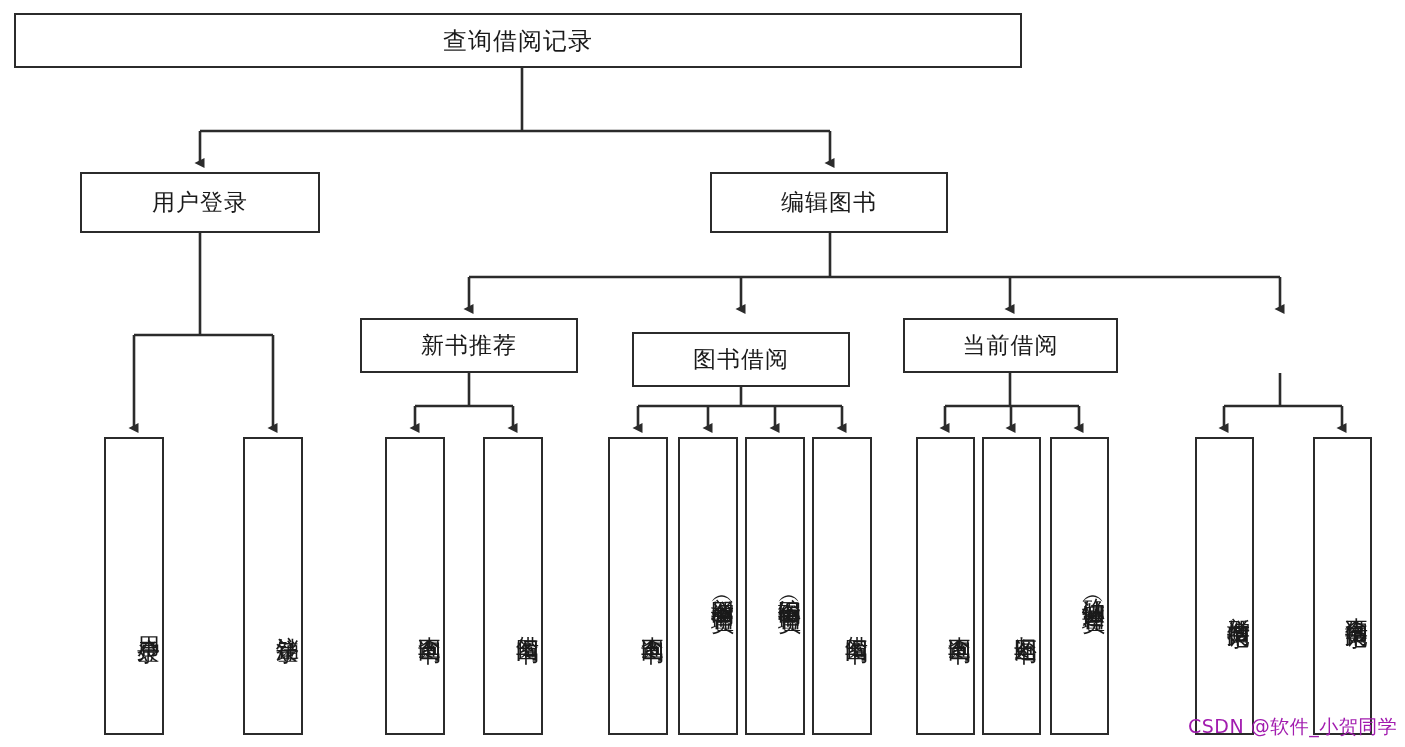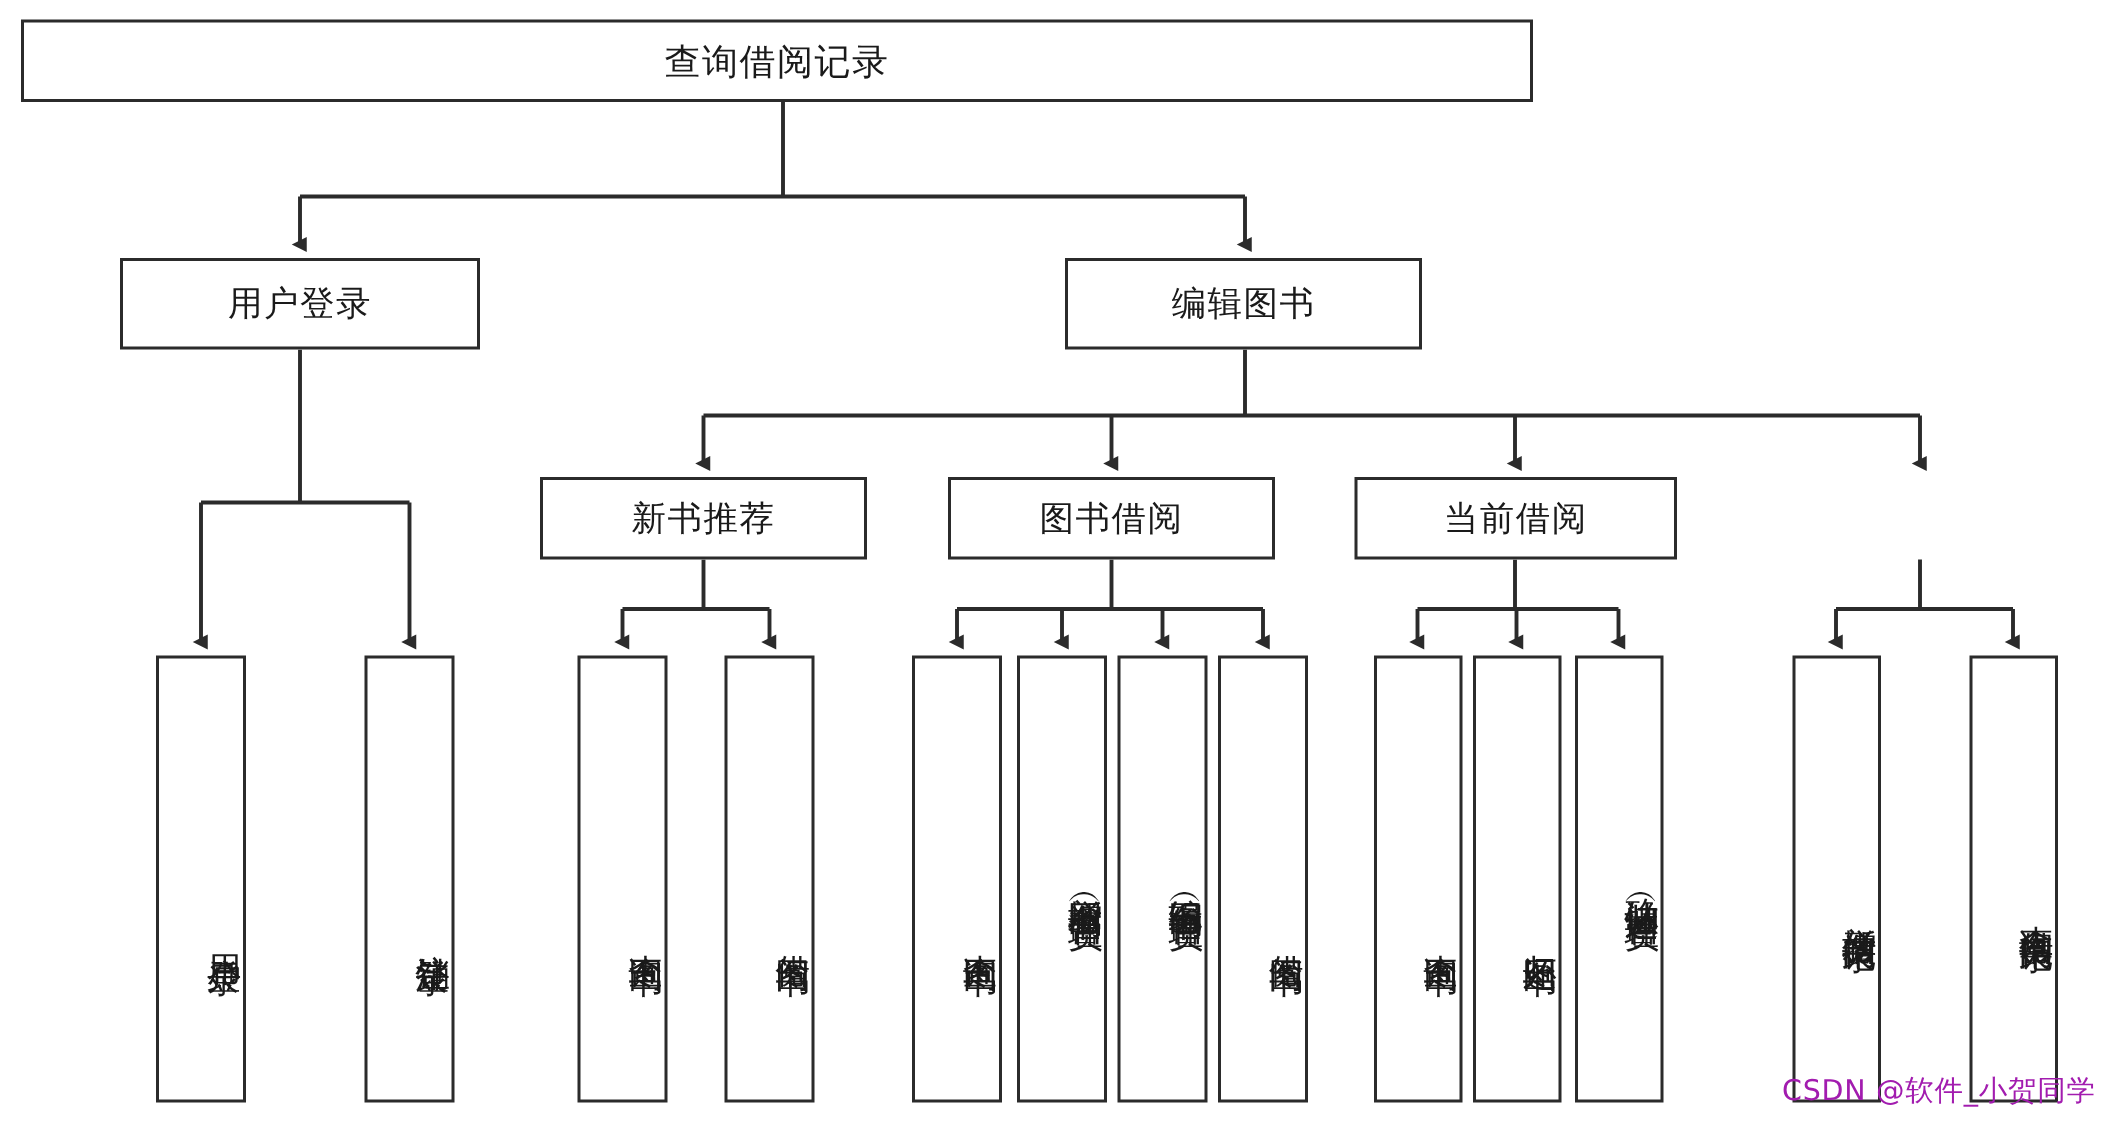--- a/index.html
+++ b/index.html
@@ -76,21 +76,21 @@
   <div class="node horiz" style="left:80px;top:172px;width:240px;height:61px;">
     <span>用户登录</span>
   </div>
   <div class="node horiz" style="left:710px;top:172px;width:238px;height:61px;">
     <span>编辑图书</span>
   </div>
 
   <div class="node horiz" style="left:360px;top:318px;width:218px;height:55px;">
     <span>新书推荐</span>
   </div>
-  <div class="node horiz" style="left:632px;top:318px;width:218px;height:55px;align-items:center;">
+  <div class="node horiz" style="left:632px;top:332px;width:218px;height:55px;align-items:center;">
     <span>图书借阅</span>
   </div>
   <div class="node horiz" style="left:903px;top:318px;width:215px;height:55px;">
     <span>当前借阅</span>
   </div>
 
   <div class="node vert" style="left:104px;top:437px;width:60px;height:298px;padding-top:72px;">
     <span>用户登录</span>
   </div>
   <div class="node vert" style="left:243px;top:437px;width:60px;height:298px;padding-top:72px;">

